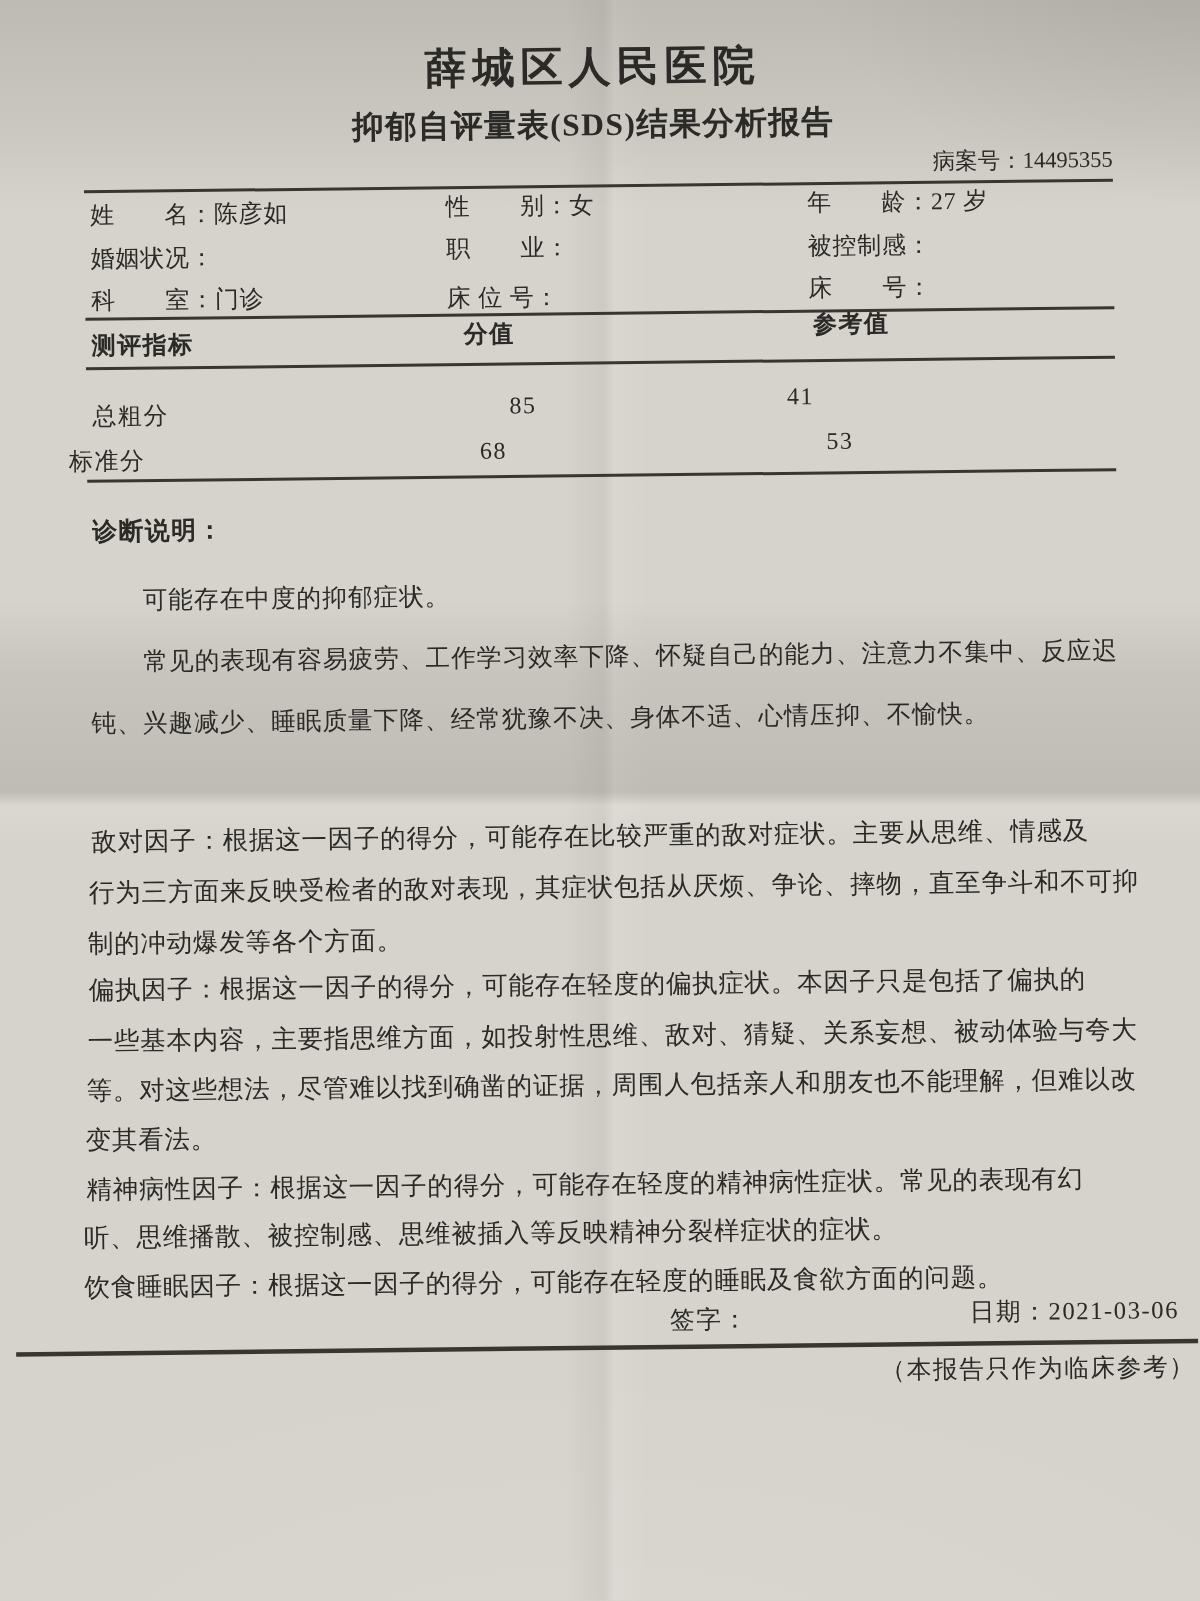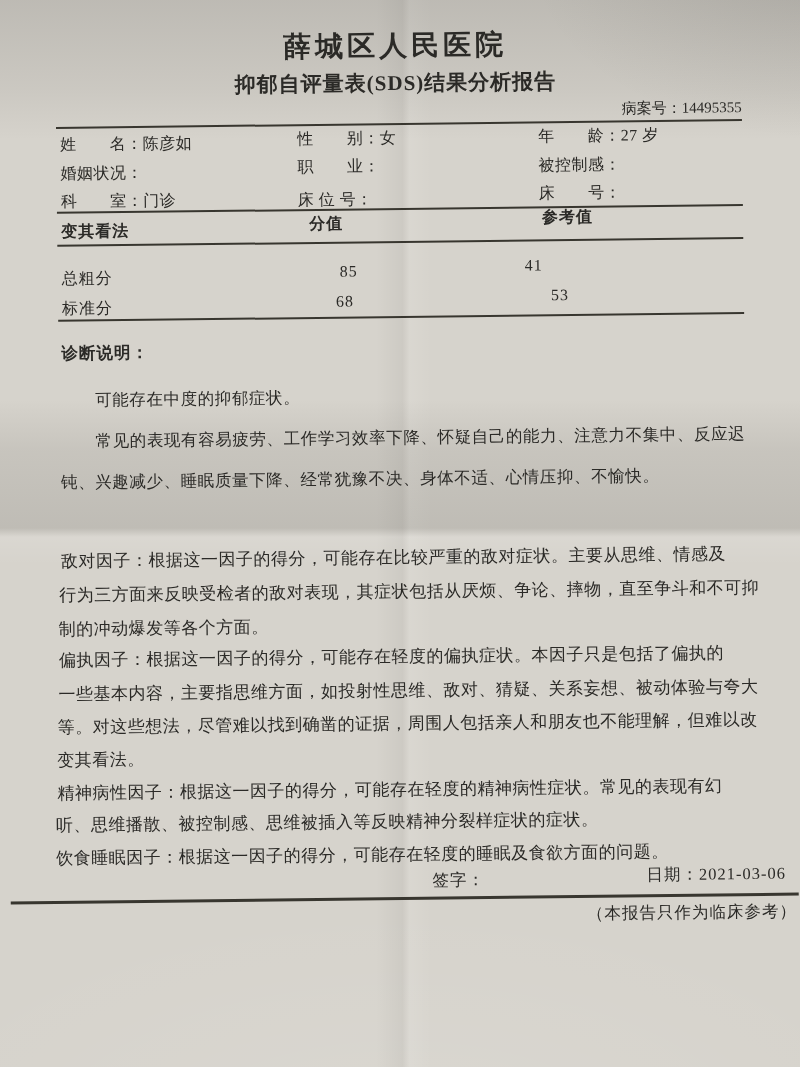--- a/index.html
+++ b/index.html
@@ -21,21 +21,21 @@
   }
   .sheet{position:absolute;inset:0;transform:rotate(-0.65deg);transform-origin:50% 45%;color:#2b2a27;}
   .ln{position:absolute;white-space:pre;line-height:1.25;}
   .rule{position:absolute;background:#38362f;height:2px;}
   .title{left:0;right:0;text-align:center;font-size:28px;font-weight:bold;letter-spacing:4px;}
   .subtitle{left:0;right:0;text-align:center;font-size:21px;font-weight:bold;letter-spacing:1px;}
   .case{right:54px;font-size:15px;}
   .info{font-size:16px;letter-spacing:0.5px;}
   .th{font-size:16px;font-weight:bold;letter-spacing:1px;}
   .td{font-size:16px;letter-spacing:1px;}
-  .diagtitle{font-size:16.5px;font-weight:bold;letter-spacing:1px;font-family:Liberation Mono, monospace;}
+  .diagtitle{font-size:16.5px;font-weight:bold;letter-spacing:1px;}
   .body16{font-size:16.5px;letter-spacing:0.6px;}
   .body17{font-size:17px;letter-spacing:0.5px;}
   .sig{font-size:16.5px;letter-spacing:1px;}
   .note{right:8px;font-size:16.5px;letter-spacing:1px;}
 </style>
 </head>
 <body>
 
 <div class="sheet">
 
@@ -51,31 +51,31 @@
 
   <div class="ln info" style="top:160px;left:64px"><span>婚姻状况：</span><span></span></div>
   <div class="ln info" style="top:156px;left:301px"><span>职　　业：</span><span></span></div>
   <div class="ln info" style="top:157px;left:542px"><span>被控制感：</span><span></span></div>
 
   <div class="ln info" style="top:188px;left:64px"><span>科　　室：</span><span>门诊</span></div>
   <div class="ln info" style="top:189px;left:301px"><span>床 位 号：</span><span></span></div>
   <div class="ln info" style="top:185px;left:542px"><span>床　　号：</span><span></span></div>
 
   <div class="rule" style="top:208px;left:60px;width:686px"></div>
-  <div class="ln th" style="top:218px;left:64px">变其看法</div>
+  <div class="ln th" style="top:218px;left:64px">测评指标</div>
   <div class="ln th" style="top:213px;left:312px">分值</div>
   <div class="ln th" style="top:209px;left:545px">参考值</div>
   <div class="rule" style="top:241px;left:60px;width:686px"></div>
 
   <div class="ln td" style="top:265px;left:64px">总粗分</div>
   <div class="ln td" style="top:261px;left:342px">85</div>
   <div class="ln td" style="top:257px;left:527px">41</div>
 
-  <div class="ln td" style="top:295px;left:64px">标准分</div>
-  <div class="ln td" style="top:291px;left:338px">68</div>
+  <div class="ln td" style="top:295px;left:48px">标准分</div>
+  <div class="ln td" style="top:291px;left:322px">68</div>
   <div class="ln td" style="top:287px;left:553px">53</div>
   <div class="rule" style="top:316px;left:60px;width:686px"></div>
 
   <div class="ln diagtitle" style="top:341px;left:63px">诊断说明：</div>
   <div class="ln body16" style="top:387px;left:96px">可能存在中度的抑郁症状。</div>
   <div class="ln body16" style="top:428px;left:96px">常见的表现有容易疲劳、工作学习效率下降、怀疑自己的能力、注意力不集中、反应迟</div>
   <div class="ln body16" style="top:469px;left:61px">钝、兴趣减少、睡眠质量下降、经常犹豫不决、身体不适、心情压抑、不愉快。</div>
 
   <div class="ln body17" style="top:547px;left:60px">敌对因子：根据这一因子的得分，可能存在比较严重的敌对症状。主要从思维、情感及</div>
   <div class="ln body17" style="top:581px;left:58px">行为三方面来反映受检者的敌对表现，其症状包括从厌烦、争论、摔物，直至争斗和不可抑</div>
@@ -84,19 +84,19 @@
   <div class="ln body17" style="top:646px;left:57px">偏执因子：根据这一因子的得分，可能存在轻度的偏执症状。本因子只是包括了偏执的</div>
   <div class="ln body17" style="top:680px;left:56px">一些基本内容，主要指思维方面，如投射性思维、敌对、猜疑、关系妄想、被动体验与夸大</div>
   <div class="ln body17" style="top:713px;left:55px">等。对这些想法，尽管难以找到确凿的证据，周围人包括亲人和朋友也不能理解，但难以改</div>
   <div class="ln body17" style="top:746px;left:54px">变其看法。</div>
 
   <div class="ln body17" style="top:779px;left:54px">精神病性因子：根据这一因子的得分，可能存在轻度的精神病性症状。常见的表现有幻</div>
   <div class="ln body17" style="top:811px;left:52px">听、思维播散、被控制感、思维被插入等反映精神分裂样症状的症状。</div>
 
   <div class="ln body17" style="top:844px;left:52px">饮食睡眠因子：根据这一因子的得分，可能存在轻度的睡眠及食欲方面的问题。</div>
 
-  <div class="ln sig" style="top:871px;left:428px">签字：</div>
+  <div class="ln sig" style="top:871px;left:442px">签字：</div>
   <div class="ln sig" style="top:868px;left:642px"><span>日期：</span><span>2021-03-06</span></div>
 
   <div class="rule" style="top:897px;left:6px;width:788px;height:3px"></div>
   <div class="ln note" style="top:906px">（本报告只作为临床参考）</div>
 
 </div>
 
 </body></html>

